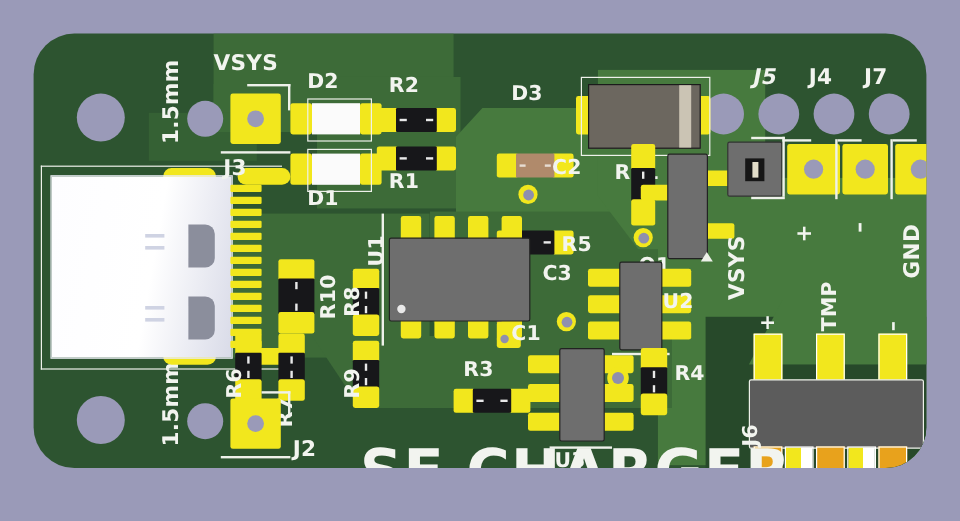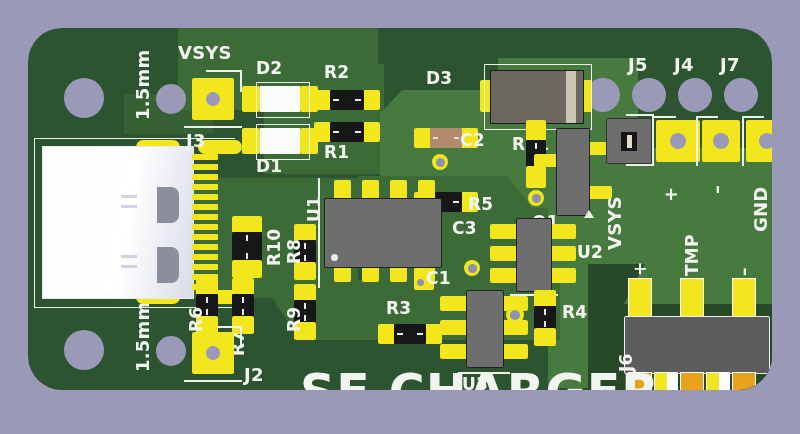--- a/index.html
+++ b/index.html
@@ -226,21 +226,21 @@
     <div class="tp" style="left:578px;top:90px;width:44px;height:44px;">
       <div class="inner">
           <i></i>
         </div>
     </div>
     <div class="lineh" style="left:598px;top:86px;width:28px;"></div>
     <div class="linev" style="left:624px;top:86px;height:50px;"></div>
     <div class="lineh" style="left:598px;top:136px;width:28px;"></div>
     <div class="silk v s18" style="left:578px;top:222px;">VSYS</div>
 
-    <div class="silk s18" style="left:600px;top:28px;">J5</div>
+    <div class="silk s18" style="left:600px;top:28px;font-style:italic;">J5</div>
     <div class="silk s18" style="left:646px;top:28px;">J4</div>
     <div class="silk s18" style="left:692px;top:28px;">J7</div>
 
     <div class="sqpad" style="left:628px;top:92px;width:44px;height:42px;">
       <div class="drill" style="width:16px;height:16px;"></div>
     </div>
     <div class="sqpad" style="left:674px;top:92px;width:38px;height:42px;">
       <div class="drill" style="width:16px;height:16px;"></div>
     </div>
     <div class="sqpad" style="left:718px;top:92px;width:42px;height:42px;">
@@ -325,21 +325,21 @@
     <div class="silk s17" style="left:434px;top:348px;">U3</div>
 
     <div class="pad padr" style="left:462px;top:196px;width:28px;height:15px;"></div>
     <div class="pad padr" style="left:462px;top:218px;width:28px;height:15px;"></div>
     <div class="pad padr" style="left:462px;top:240px;width:28px;height:15px;"></div>
     <div class="pad padr" style="left:520px;top:196px;width:28px;height:15px;"></div>
     <div class="pad padr" style="left:520px;top:218px;width:28px;height:15px;"></div>
     <div class="pad padr" style="left:520px;top:240px;width:28px;height:15px;"></div>
     <div class="ic" style="left:488px;top:190px;width:34px;height:72px;"></div>
     <div class="lineh" style="left:482px;top:266px;width:48px;"></div>
-    <div class="silk s17" style="left:549px;top:216px;">U2</div>
+    <div class="silk s17" style="left:524px;top:216px;">U2</div>
 
     <div class="pad padr" style="left:506px;top:262px;width:22px;height:18px;"></div>
     <div class="res v" style="left:506px;top:278px;width:22px;height:24px;"></div>
     <div class="pad padr" style="left:506px;top:300px;width:22px;height:18px;"></div>
     <div class="silk s17" style="left:534px;top:276px;">R4</div>
     <div class="via" style="left:478px;top:278px;width:18px;height:18px;">
       <div class="drill" style="width:10px;height:10px;"></div>
     </div>
 
     <div class="hdrpin" style="left:600px;top:250px;width:22px;height:38px;"></div>

